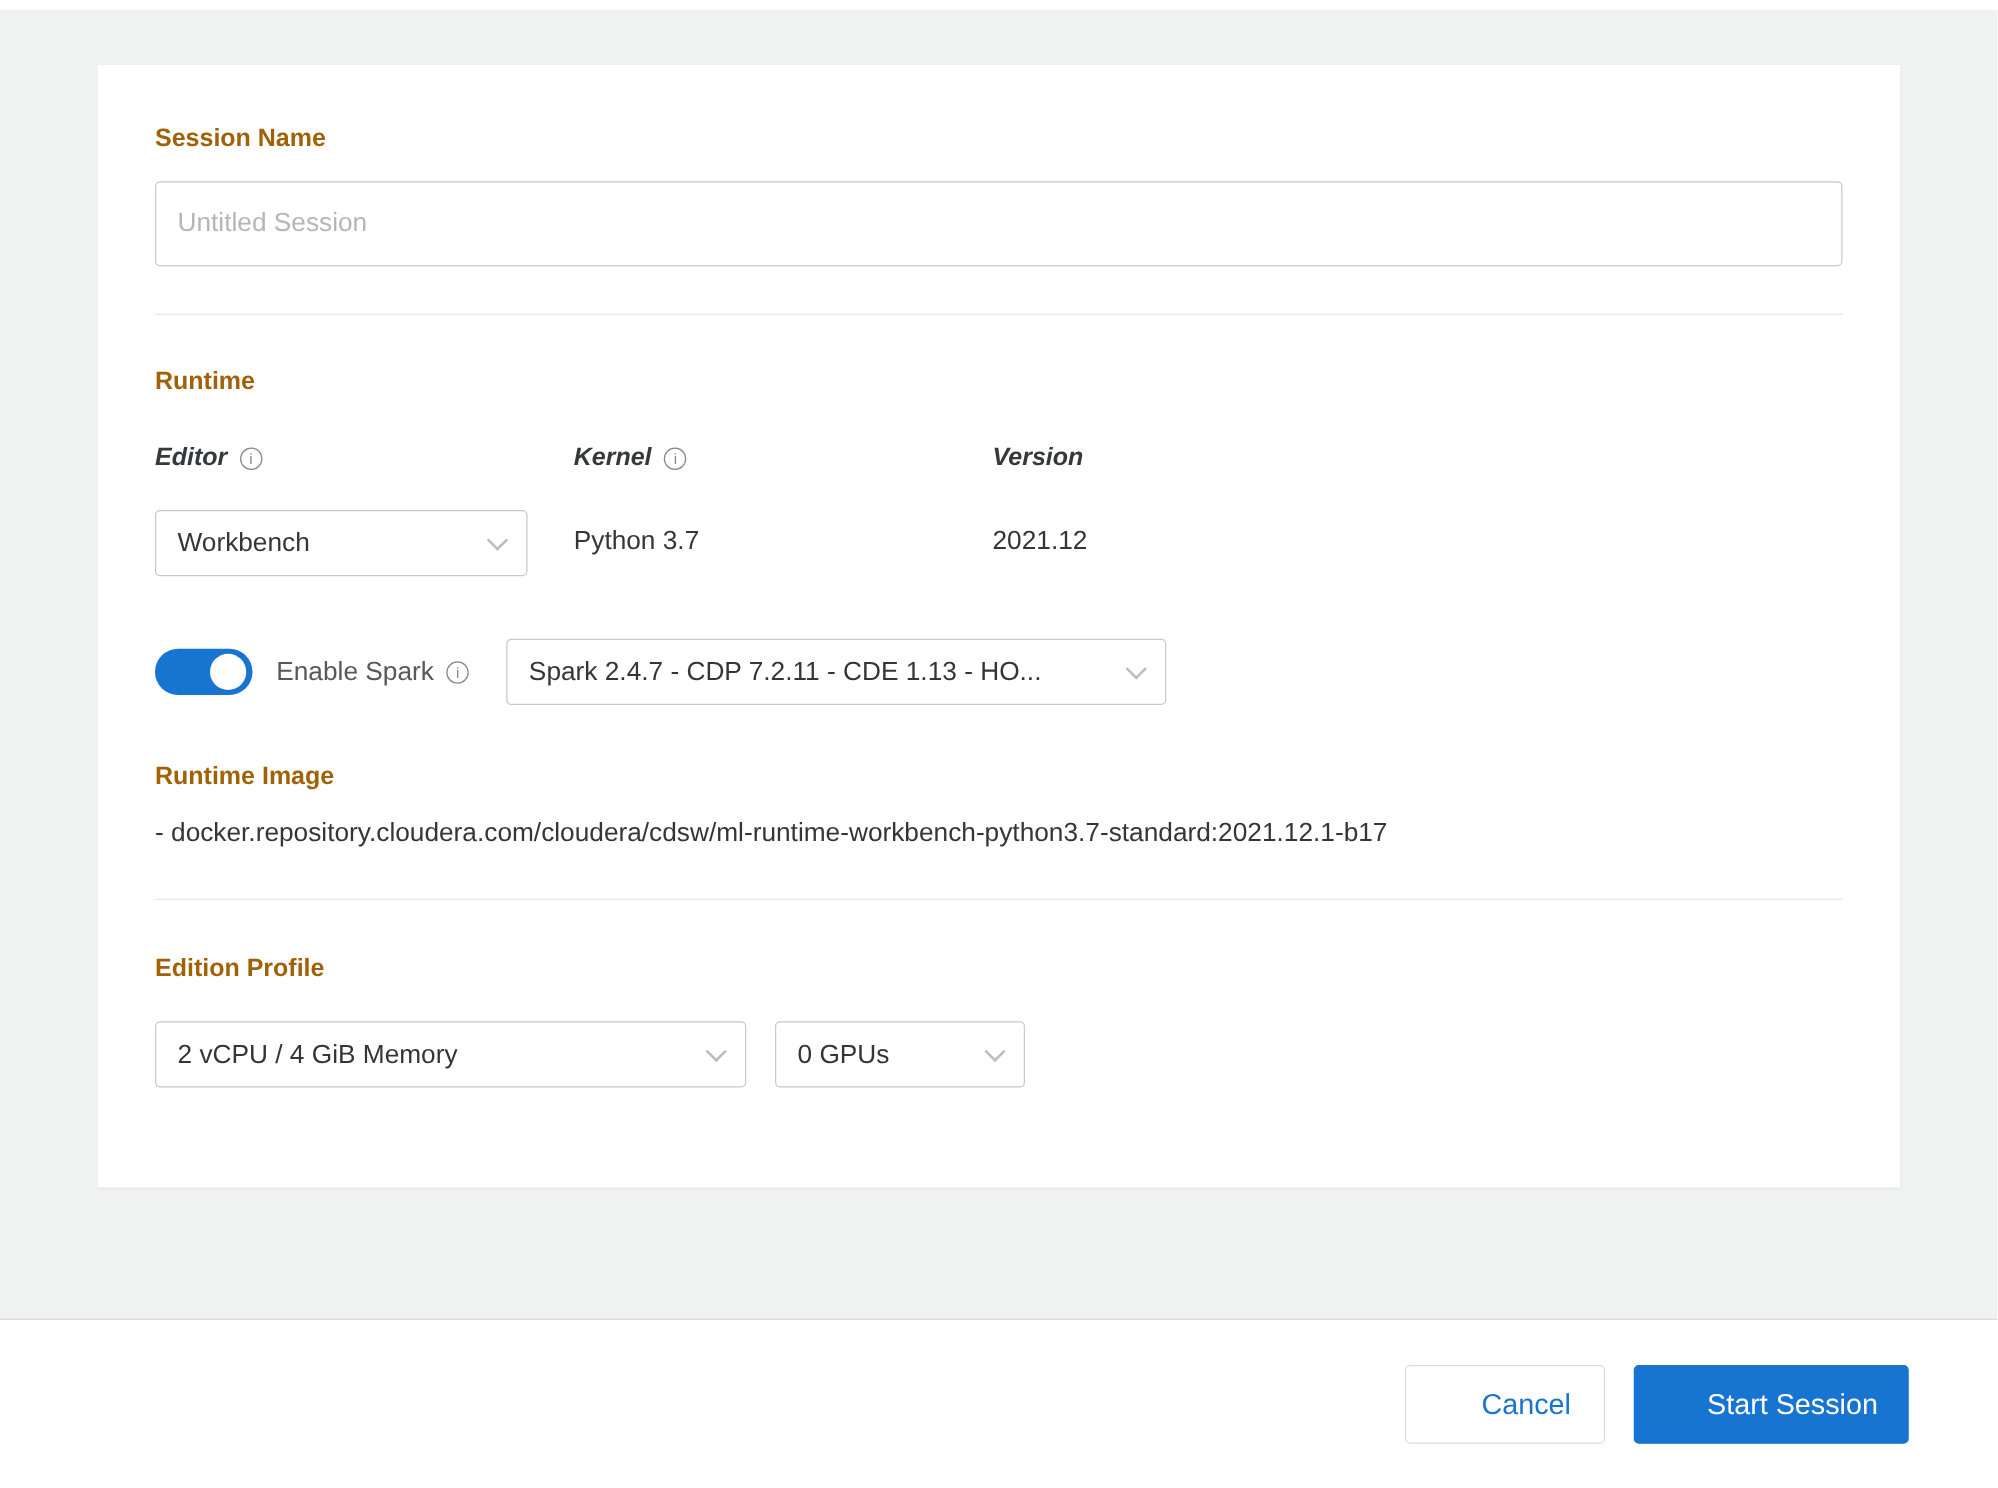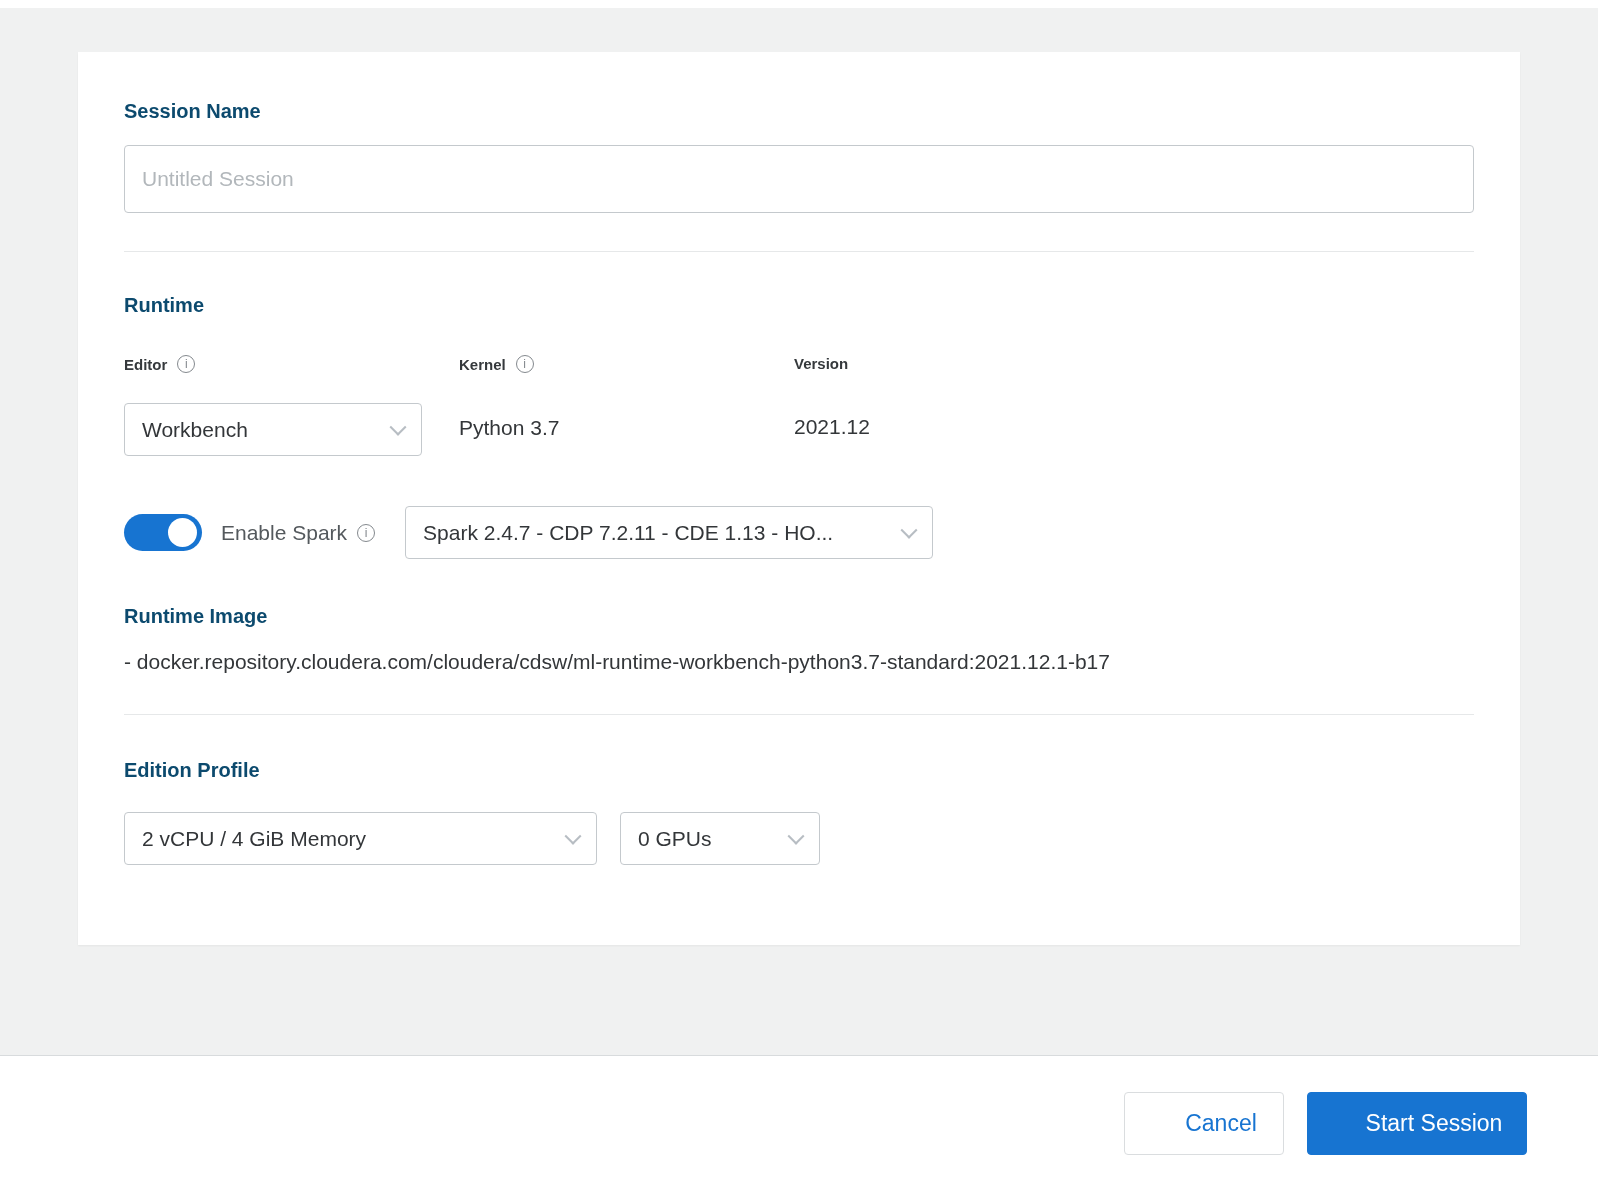--- a/index.html
+++ b/index.html
@@ -33,21 +33,21 @@
     width:1442px;
     margin:44px 0 0 78px;
     background:#ffffff;
     box-shadow:0 1px 2px rgba(0,0,0,0.05);
     padding:48px 46px 80px 46px;
   }
 
   .field-label {
     font-size:20px;
     font-weight:700;
-    color:#0c4a6e;
+    color:#a16207;
     margin-bottom:22px;
   }
 
   .text-input {
     width:100%;
     height:68px;
     border:1px solid #c4c9cd;
     border-radius:4px;
     font-family:"Liberation Sans", sans-serif;
     font-size:21px;
@@ -62,21 +62,21 @@
     border:none;
     border-top:1px solid #e6e8e9;
     margin:38px 0 0 0;
   }
 
   .runtime-heading { margin-top:42px; margin-bottom:0; }
 
   .rt-grid { display:flex; margin-top:38px; }
   .rt-col { width:335px; }
   .rt-label-row { display:flex; align-items:center; margin-bottom:30px; }
-  .rt-label { font-size:15px; font-weight:700; color:#35393c; }
+  .rt-label { font-size:20px; font-weight:700; color:#35393c;font-style:italic; }
 
   .info-icon {
     display:inline-flex;
     align-items:center;
     justify-content:center;
     width:18px; height:18px;
     border:1.5px solid #84898e;
     border-radius:50%;
     margin-left:10px;
     color:#84898e;

